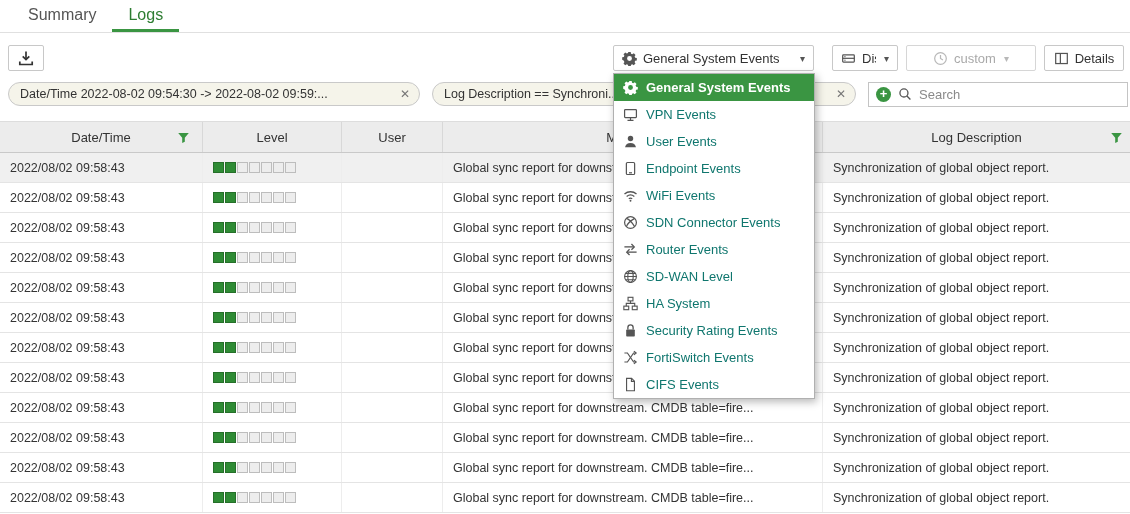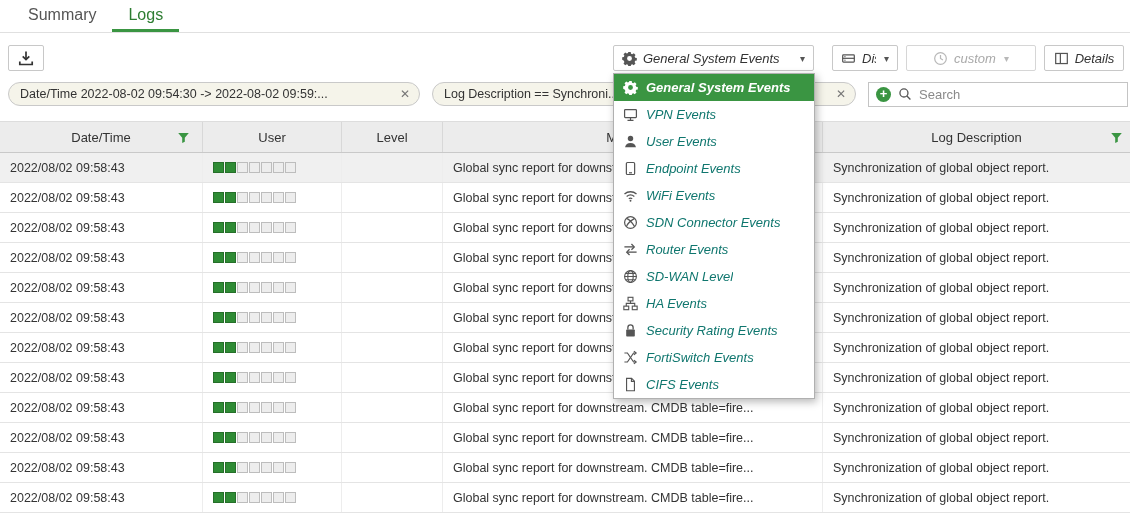--- a/index.html
+++ b/index.html
@@ -8,21 +8,21 @@
 
   
   .tabbar { height:33px; border-bottom:1px solid #e0e0e0; display:flex; align-items:flex-end; padding-left:12px; }
   .tab { padding:7px 16px 8px; font-size:16px; color:#555; cursor:pointer; white-space:nowrap; }
   .tab.active { color:#2e7d32; padding-bottom:5px; border-bottom:3px solid #3a9542; }
 
   
   .toolbar { height:46px; display:flex; align-items:center; padding:10px 6px 6px 8px; position:relative; }
   .tbtn { height:26px; display:inline-flex; align-items:center; justify-content:center; gap:6px;
           background:#fff; border:1px solid #c8c8c8; border-radius:2px; font-size:13px; color:#333;
-          padding:0 8px; cursor:pointer; white-space:nowrap;font-style:italic; }
+          padding:0 8px; cursor:pointer; white-space:nowrap; }
   .iconbtn { width:36px; }
   .btn-event { width:201px; margin-left:auto; position:relative; justify-content:flex-start; }
   .btn-disk { width:66px; margin-left:18px; }
   .btn-custom { width:130px; margin-left:8px; color:#a9a9a9; border-color:#d6d6d6; }
   .btn-custom .ic { color:#b8b8b8; }
   .btn-custom .caret { color:#b8b8b8; }
   .btn-details { width:80px; margin-left:8px; }
   .ic { display:inline-block; flex:none; }
   .ic svg { width:100%; height:100%; display:block; }
   .ic-16 { width:15px; height:15px; color:#555; }
@@ -186,21 +186,21 @@
   </div>
           <div class="menu-item">
     <span class="mi-icon">
               <svg viewBox="0 0 16 16" fill="none" stroke="currentColor" stroke-width="1.2">
                 <rect x="5.4" y="1.4" width="5.2" height="3.8"></rect>
                 <rect x="0.9" y="10.8" width="5.2" height="3.8"></rect>
                 <rect x="9.9" y="10.8" width="5.2" height="3.8"></rect>
                 <path d="M8 5.2v2.6M3.5 10.8V7.8h9v3"></path>
               </svg>
             </span>
-    <span class="mi-label">HA Events</span>
+    <span class="mi-label">HA System</span>
   </div>
           <div class="menu-item">
     <span class="mi-icon">
               <svg viewBox="0 0 16 16">
                 <path fill="none" stroke="currentColor" stroke-width="1.4" d="M5.2 7V4.8a2.8 2.8 0 0 1 5.6 0V7"></path>
                 <rect x="3.4" y="6.8" width="9.2" height="7.6" rx="0.8" fill="currentColor"></rect>
               </svg>
             </span>
     <span class="mi-label">Security Rating Events</span>
   </div>
@@ -287,24 +287,24 @@
     <div class="thead">
       <div class="th">
         <span>Date/Time</span>
         <span class="ic funnel funnel-dt">
             <svg viewBox="0 0 16 16">
               <path fill="currentColor" d="M1.5 2.5h13L9.6 8.3v4.9l-3.2 1.6V8.3z"></path>
             </svg>
           </span>
       </div>
       <div class="th">
-        <span>User</span>
+        <span>Level</span>
       </div>
       <div class="th">
-        <span>Level</span>
+        <span>User</span>
       </div>
       <div class="th">
         <span>Message</span>
       </div>
       <div class="th">
         <span>Log Description</span>
         <span class="ic funnel funnel-desc">
             <svg viewBox="0 0 16 16">
               <path fill="currentColor" d="M1.5 2.5h13L9.6 8.3v4.9l-3.2 1.6V8.3z"></path>
             </svg>

